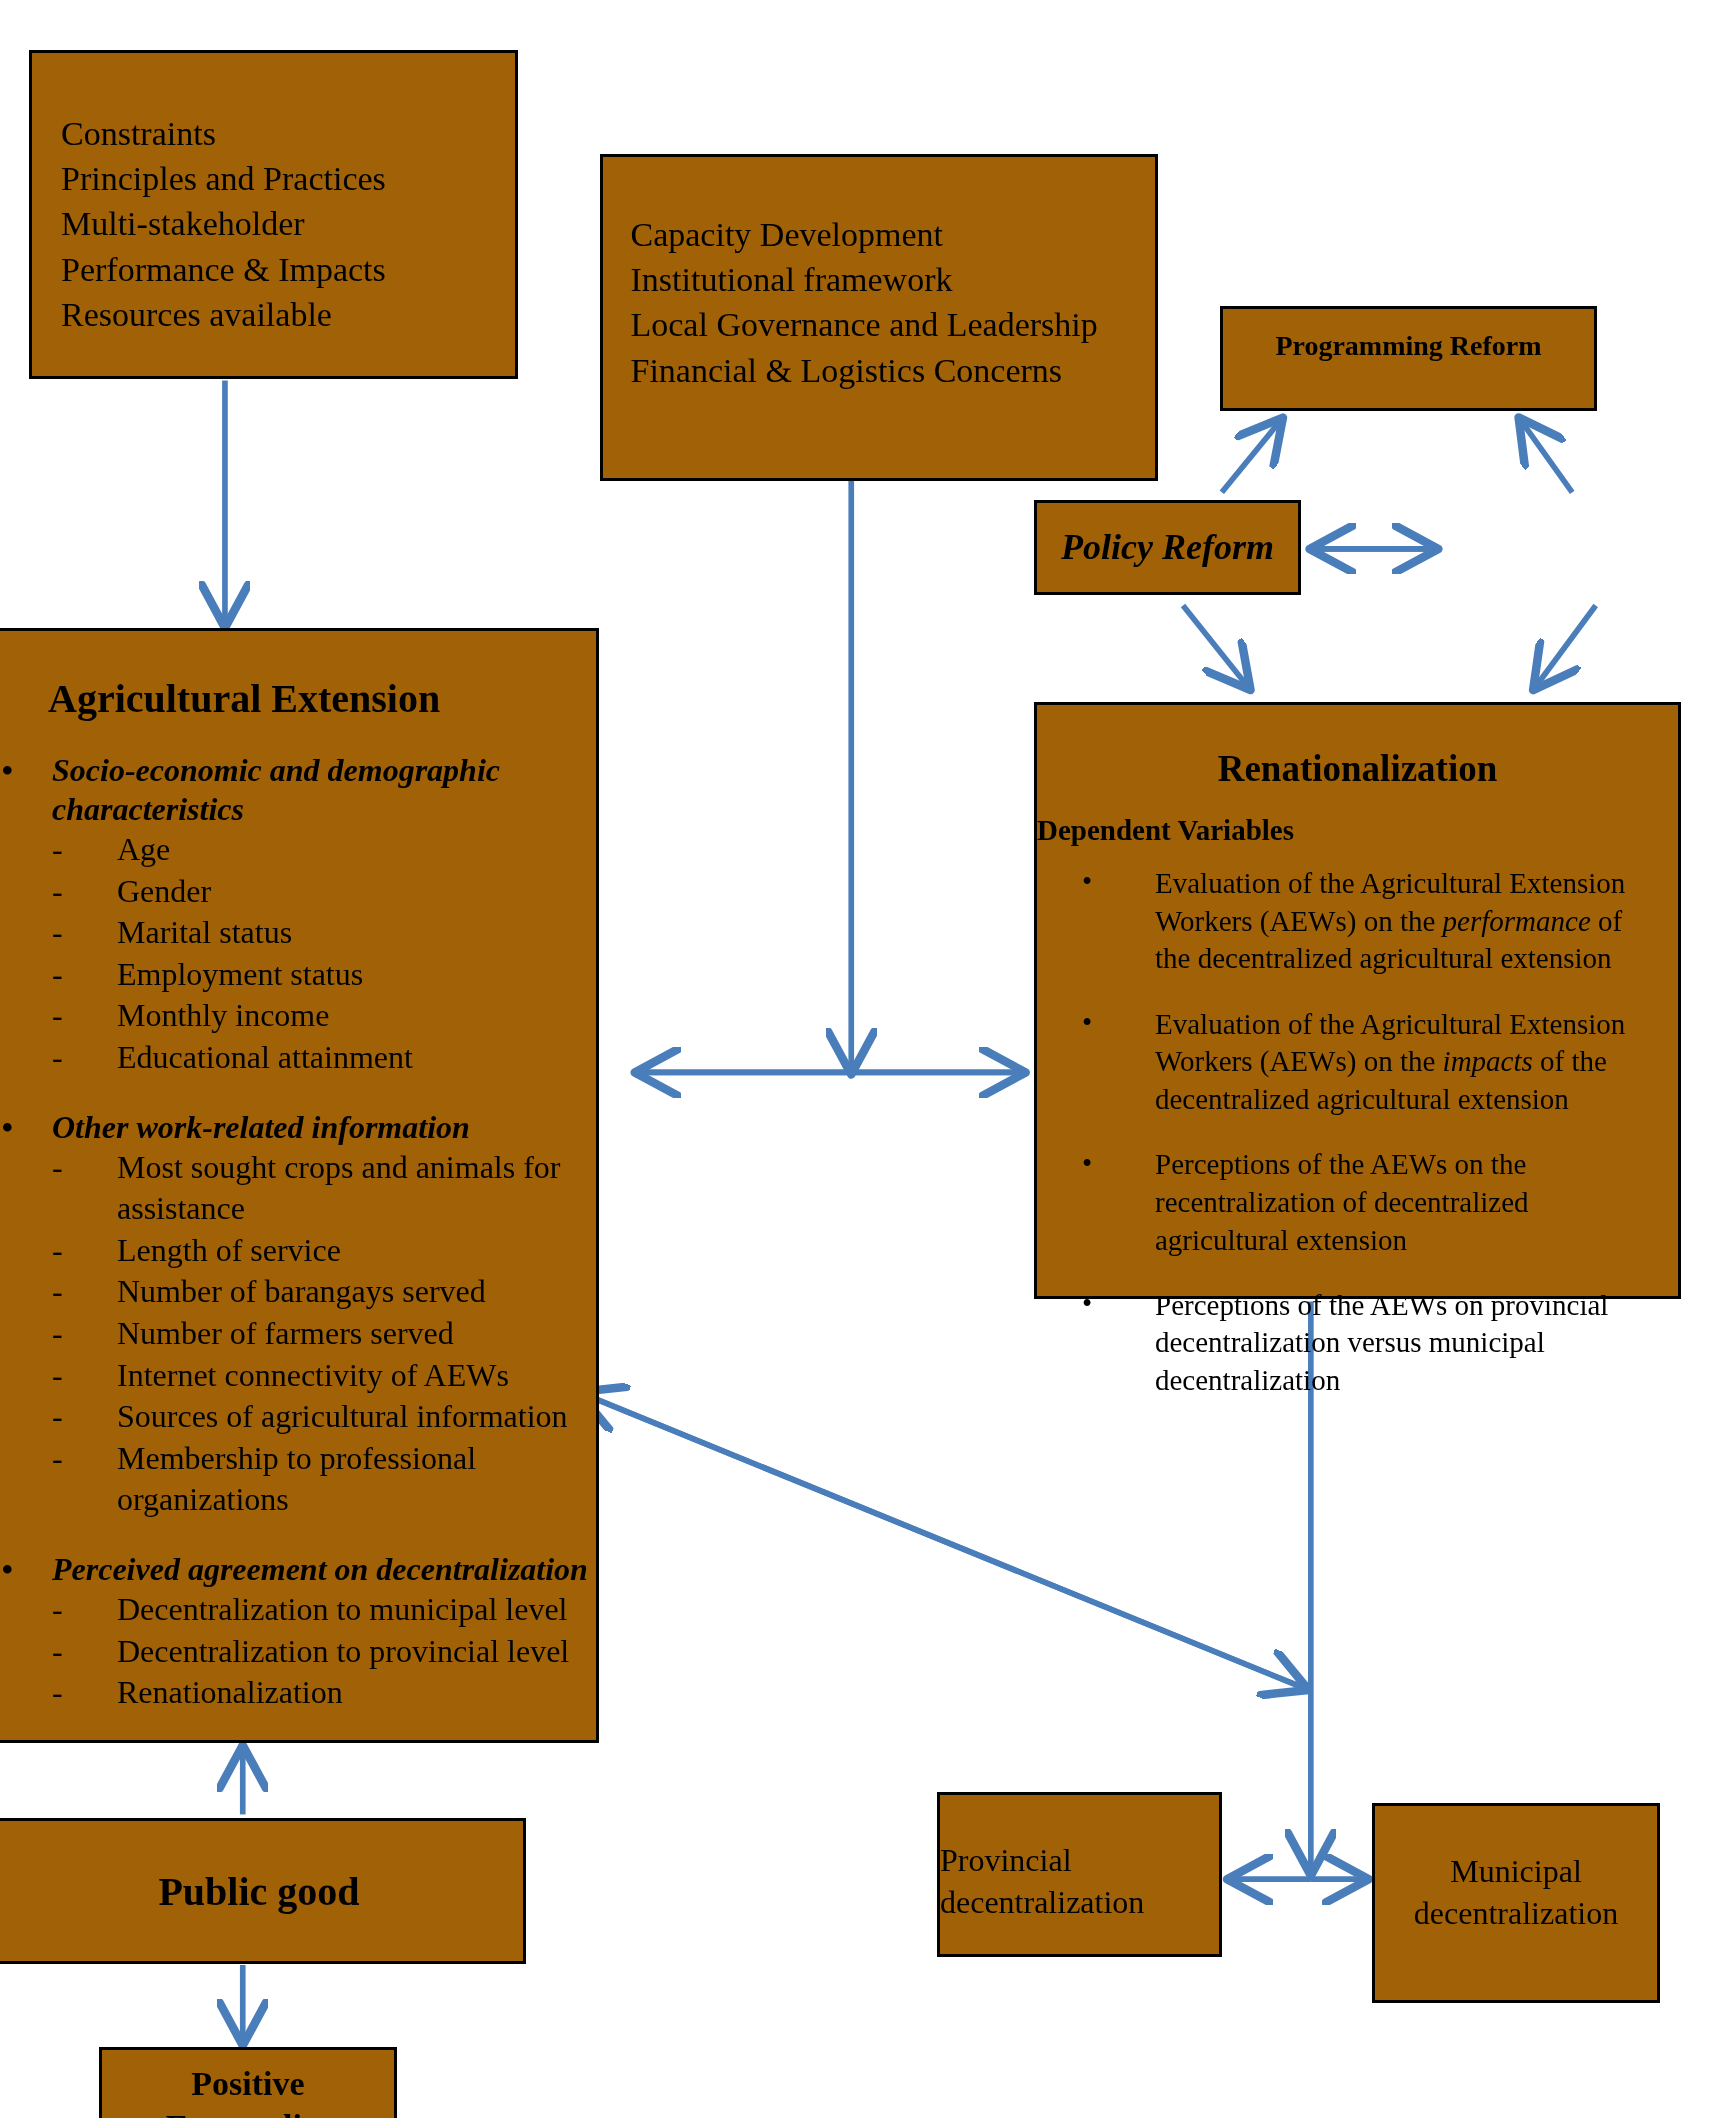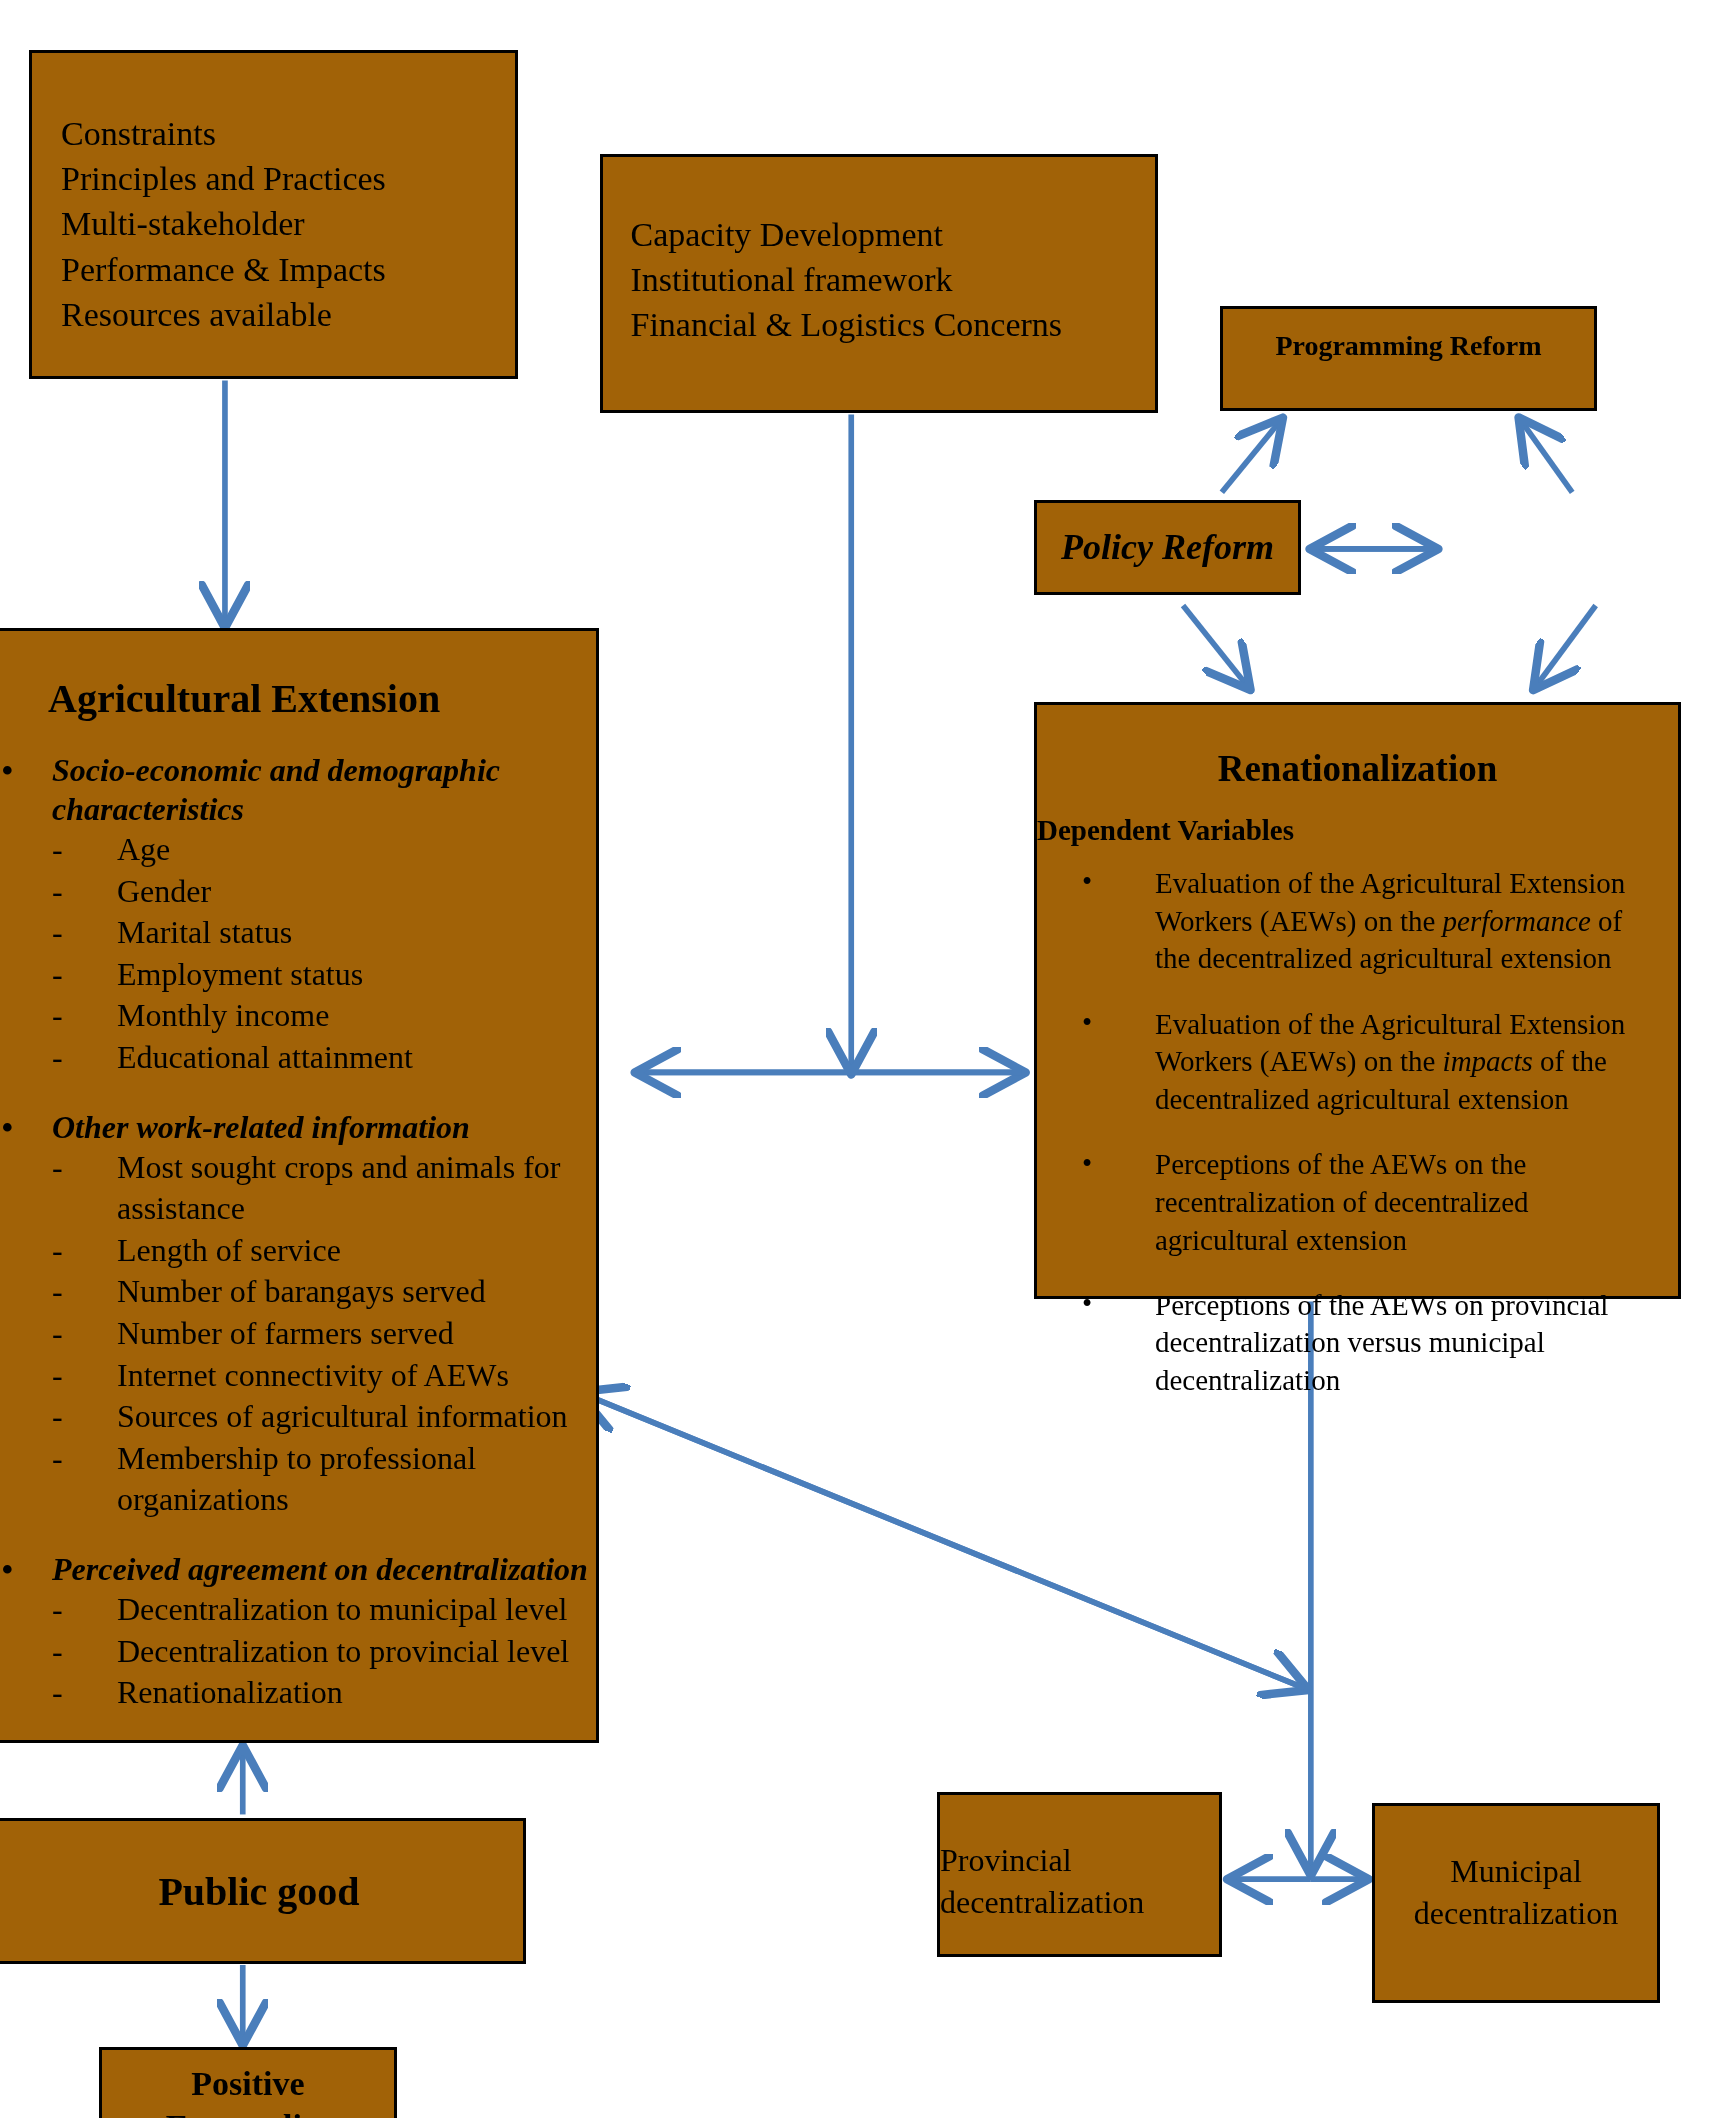--- a/index.html
+++ b/index.html
@@ -34,21 +34,21 @@
   
   #box-constraints {
     left: 29px; top: 50px; width: 489px; height: 329px;
   }
   #box-constraints .inner {
     padding: 58px 0 0 29px;
   }
 
   
   #box-capacity {
-    left: 600px; top: 154px; width: 558px; height: 259px;
+    left: 600px; top: 154px; width: 558px; height: 327px;
   }
   #box-capacity .inner {
     padding: 55px 0 0 27.5px;
   }
 
   
   #box-programming {
     left: 1220px; top: 306px; width: 377px; height: 105px;
   }
   #box-programming .inner {
@@ -226,20 +226,21 @@
       <div>Multi-stakeholder</div>
       <div>Performance &amp; Impacts</div>
       <div>Resources available</div>
     </div>
   </div>
 
   <div class="box" id="box-capacity">
     <div class="inner plain-list">
       <div>Capacity Development</div>
       <div>Institutional framework</div>
+      <div>Local Governance and Leadership</div>
       <div>Financial &amp; Logistics Concerns</div>
     </div>
   </div>
 
   <div class="box" id="box-programming">
     <div class="inner">Programming Reform</div>
   </div>
 
   <div class="box" id="box-policy-reform">
     <div class="inner">Policy Reform</div>

